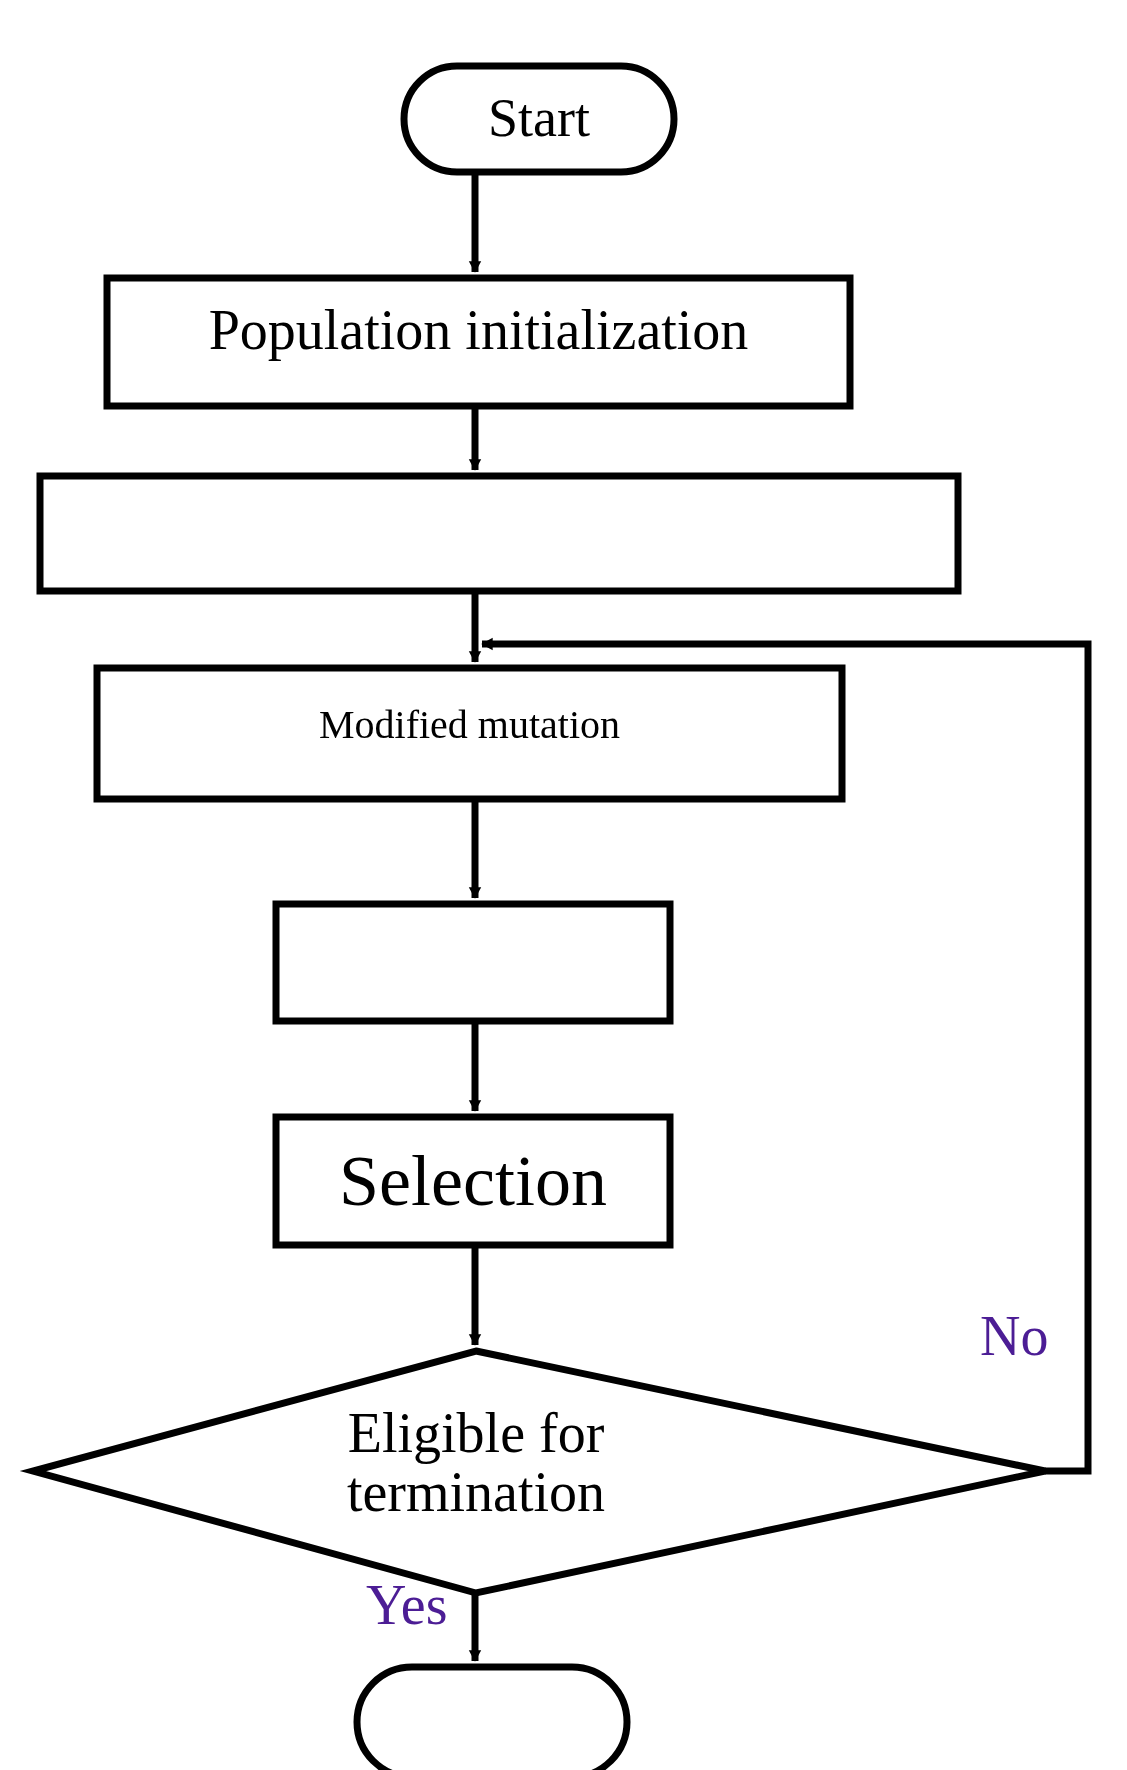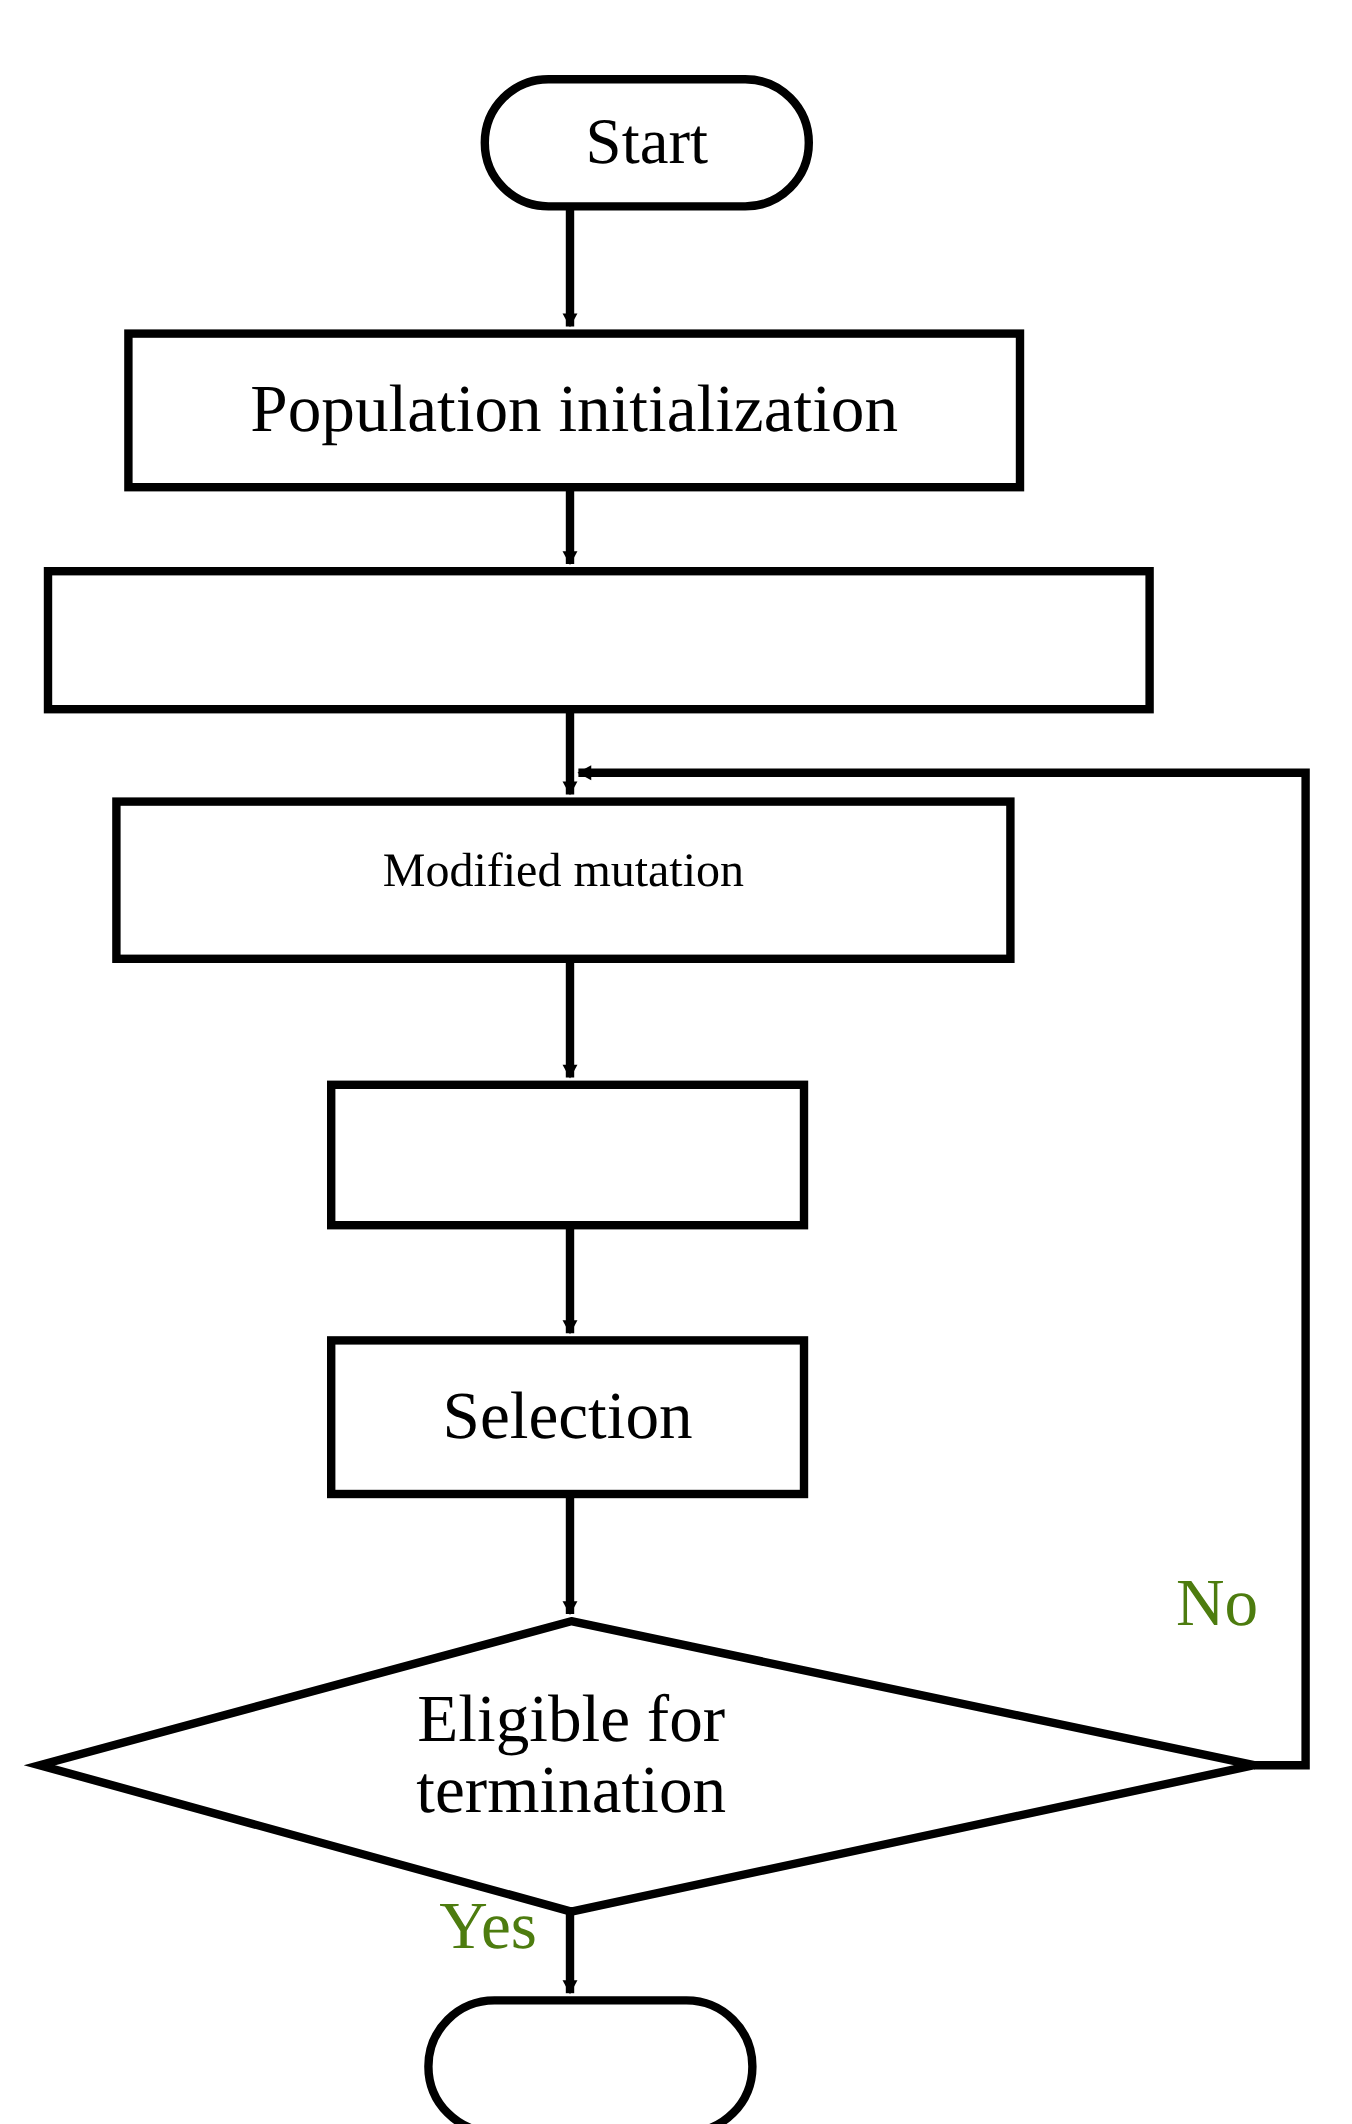--- a/index.html
+++ b/index.html
@@ -30,21 +30,21 @@
     align-items: center;
     justify-content: center;
     text-align: center;
     color: #000000;
     line-height: 1.06;
     white-space: pre-line;
     pointer-events: none;
   }
   .edge-label {
     position: absolute;
-    color: #4d7c0f;
+    color: #4c1d95;
     line-height: 1;
   }
 </style>
 </head>
 <body>
 
 <div id="canvas">
 
   <svg id="flow-svg" viewBox="0 0 1127 1770">
     <defs>
@@ -81,27 +81,27 @@
 
     <line x1="475" y1="1205" x2="475" y2="1305" stroke="#000000" stroke-width="7" marker-end="url(#arrowhead)"></line>
 
     <line x1="475" y1="1553" x2="475" y2="1621" stroke="#000000" stroke-width="7" marker-end="url(#arrowhead)"></line>
 
     <polyline points="1045,1431 1088,1431 1088,604 482,604" fill="none" stroke="#000000" stroke-width="7" marker-end="url(#arrowhead)"></polyline>
   </svg>
 
   <div class="node-label" style="left:404px; top:26px; width:270px; height:106px; font-size:54px;">Start</div>
 
-  <div class="node-label" style="left:107px; top:238px; width:743px; height:128px; font-size:56px;">Population initialization</div>
+  <div class="node-label" style="left:107px; top:227px; width:743px; height:128px; font-size:56px;">Population initialization</div>
 
 
   <div class="node-label" style="left:97px; top:620px; width:745px; height:131px; font-size:40px;">Modified mutation</div>
 
 
-  <div class="node-label" style="left:276px; top:1077px; width:394px; height:128px; font-size:56px;">Selection</div>
+  <div class="node-label" style="left:276px; top:1077px; width:394px; height:128px; font-size:72px;">Selection</div>
 
   <div class="node-label" style="left:276px; top:1338px; width:400px; height:170px; font-size:56px;">Eligible for
 termination</div>
 
 
   <div class="edge-label" style="left:980px; top:1268px; font-size:56px;">No</div>
 
   <div class="edge-label" style="left:366px; top:1537px; font-size:56px;">Yes</div>
 
 </div>

